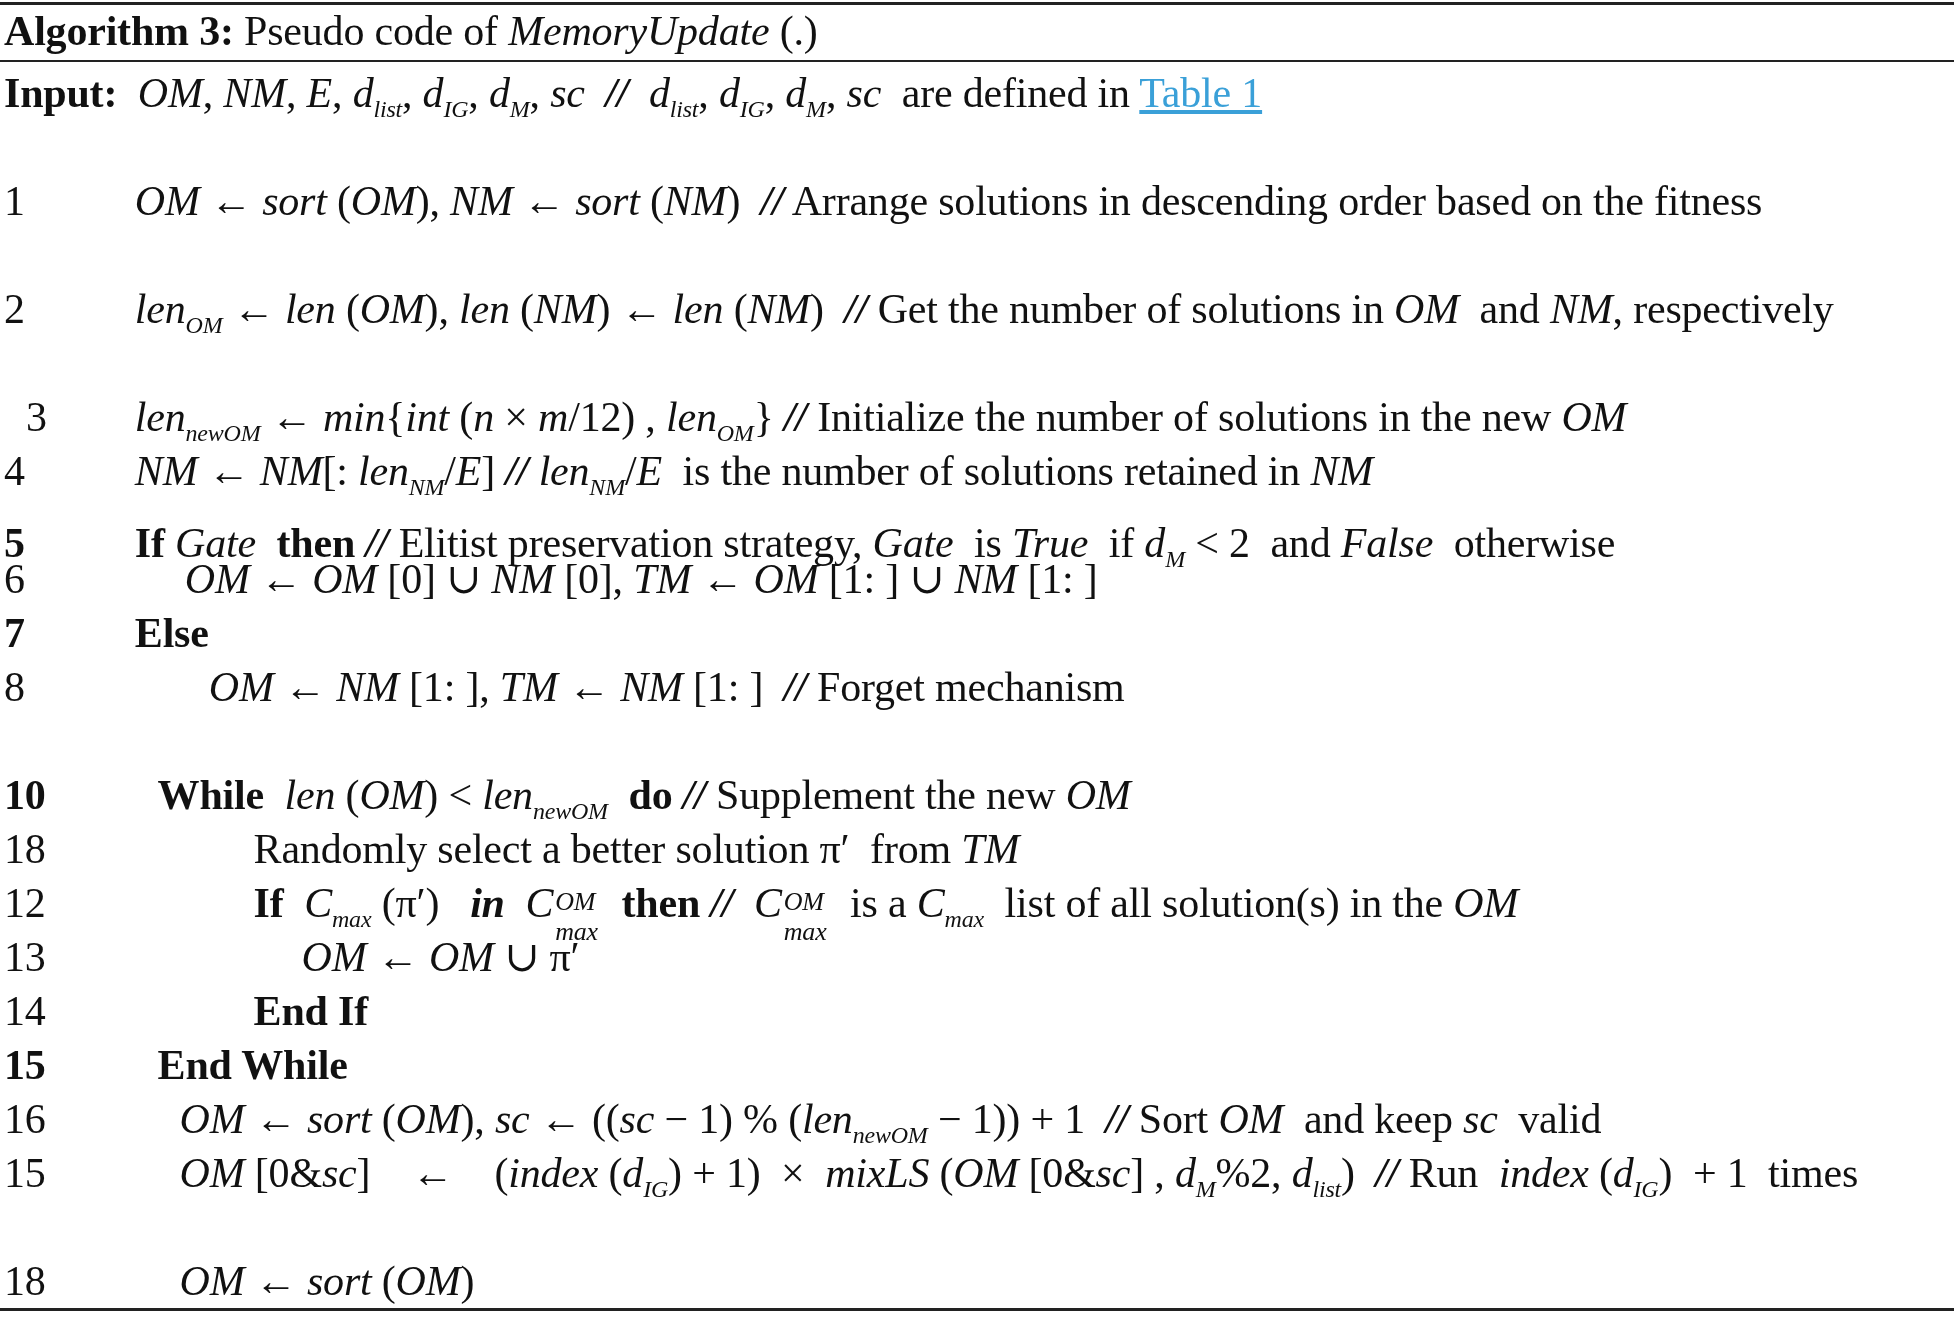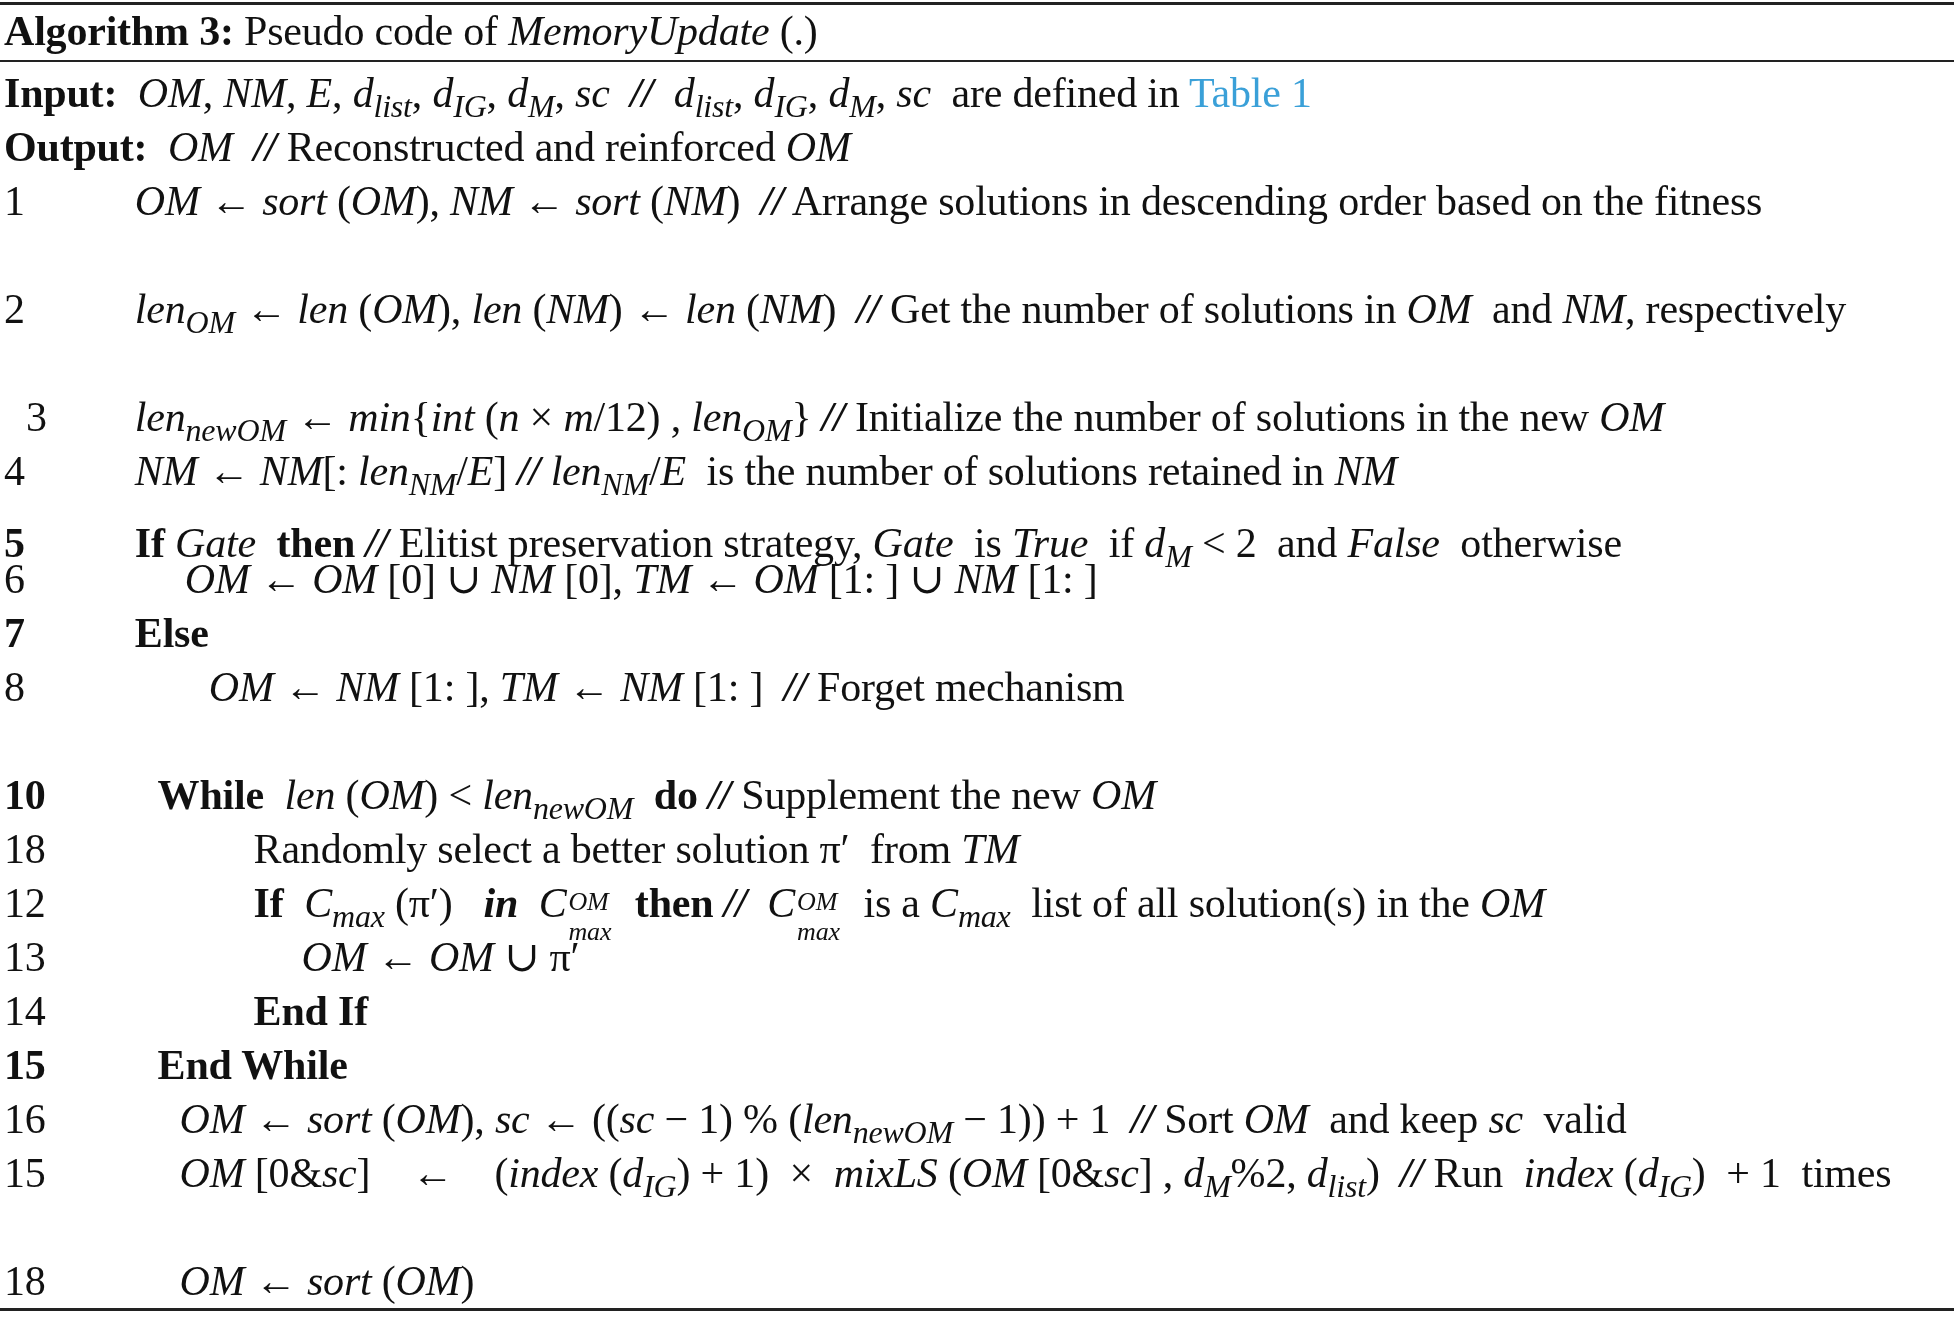--- a/index.html
+++ b/index.html
@@ -15,22 +15,22 @@
   .rule.bot { top: 1308px; height: 3px; }
   .line {
     position: absolute; left: 4px; right: 6px;
     font-size: 42px; line-height: 54px; white-space: nowrap;
     letter-spacing: -0.2px;
   }
   .line.wrap { white-space: normal; }
   .title { top: 4px; }
   b { font-weight: bold; }
   i { font-style: italic; }
-  sub { font-size: 32px; font-style: italic; vertical-align: -10px; line-height: 0; }
-  .link { color: #3aa0d8; }
+  sub { font-size: 24px; font-style: italic; vertical-align: -10px; line-height: 0; }
+  .link { color: #3aa0d8; text-decoration: underline; }
   .stack { display: inline-block; position: relative; width: 58px; height: 20px; }
   .stack .up { position: absolute; left: 2px; top: -22px; font-size: 26px; font-style: italic; }
   .stack .dn { position: absolute; left: 2px; top: 8px; font-size: 26px; font-style: italic; }
 </style>
 </head>
 <body>
 
 <div class="algo">
   <div class="rule top"></div>
 
@@ -42,24 +42,20 @@
   </div>
 
   <div class="rule mid"></div>
 
   <div class="line" style="top:66px">
     <b>Input:</b>&nbsp;
     <span><i>OM</i>, <i>NM</i>, <i>E</i>, <i>d</i><sub>list</sub>, <i>d</i><sub>IG</sub>, <i>d</i><sub>M</sub>, <i>sc</i> &nbsp;<i><b>//</b></i>&nbsp; <i>d</i><sub>list</sub>, <i>d</i><sub>IG</sub>, <i>d</i><sub>M</sub>, <i>sc</i>&nbsp; are defined in </span>
     <span class="link">Table 1</span>
   </div>
 
-  <div class="line" style="top:120px">
-    <b>Output:</b>&nbsp;
-    <span><i>OM</i> &nbsp;<i><b>//</b></i> Reconstructed and reinforced <i>OM</i></span>
-  </div>
 
   <div class="line wrap" style="top:174px">
     <span>1</span><span style="display:inline-block;width:110px"></span><i>OM</i> ← <i>sort</i> (<i>OM</i>), <i>NM</i> ← <i>sort</i> (<i>NM</i>) &nbsp;<i><b>//</b></i> Arrange solutions in descending order based on the fitness
   </div>
 
   <div class="line wrap" style="top:282px">
     <span>2</span><span style="display:inline-block;width:110px"></span><i>len</i><sub>OM</sub> ← <i>len</i> (<i>OM</i>), <i>len</i> (<i>NM</i>) ← <i>len</i> (<i>NM</i>) &nbsp;<i><b>//</b></i> Get the number of solutions in <i>OM</i>&nbsp; and <i>NM</i>, respectively
   </div>
 
   <div class="line" style="top:390px">

